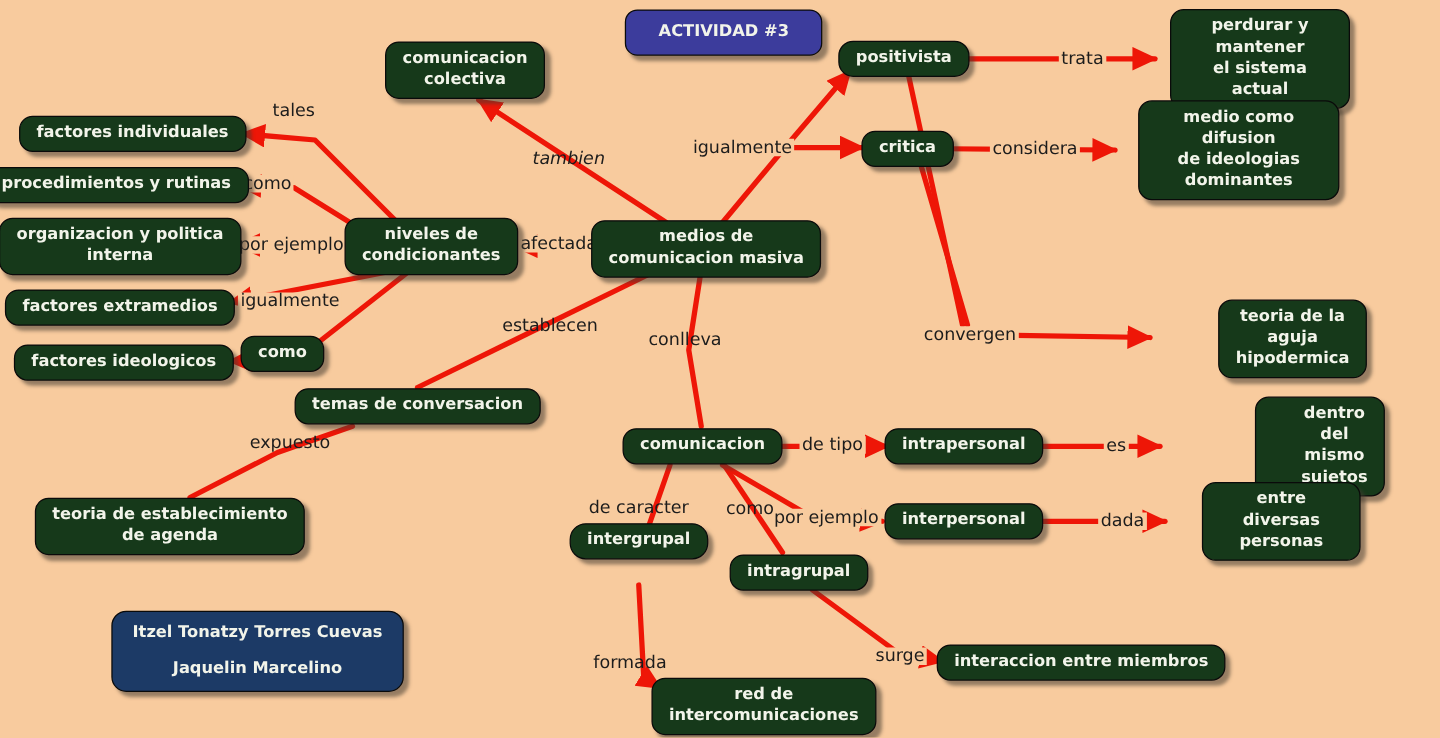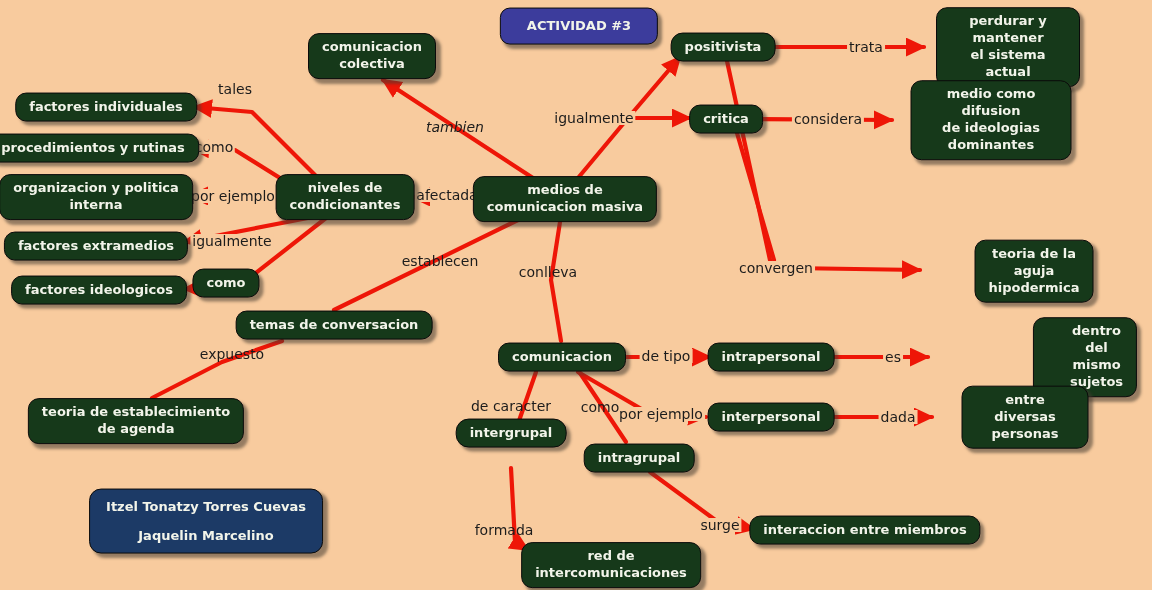--- a/index.html
+++ b/index.html
@@ -117,21 +117,21 @@
 comunicacion masiva</div>
       <div class="node green" style="left: 723px; top: 47px; border-radius: 12px;">positivista</div>
       <div class="node green" style="left: 726px; top: 119px;">critica</div>
       <div class="node green" style="left: 1008px; top: 47px;">perdurar y mantener
 el sistema actual</div>
       <div class="node green" style="left: 991px; top: 120px;">medio como difusion
 de ideologias dominantes</div>
       <div class="node green" style="left: 1034px; top: 271px;">teoria de la aguja hipodermica</div>
       <div class="node green" style="left: 562px; top: 357px;">comunicacion</div>
       <div class="node green" style="left: 771px; top: 357px;">intrapersonal</div>
-      <div class="node green" style="left: 1085px; top: 357px; padding-left: 36px;">dentro del mismo sujetos</div>
+      <div class="node green" style="left: 1056px; top: 357px; padding-left: 36px;">dentro del mismo sujetos</div>
       <div class="node green" style="left: 771px; top: 417px;">interpersonal</div>
       <div class="node green" style="left: 1025px; top: 417px;">entre diversas personas</div>
       <div class="node green" style="left: 511px; top: 433px; border-radius: 13px;">intergrupal</div>
       <div class="node green" style="left: 639px; top: 458px;">intragrupal</div>
       <div class="node green" style="left: 611px; top: 565px;">red de
 intercomunicaciones</div>
       <div class="node green" style="left: 865px; top: 530px;">interaccion entre miembros</div>
       <div class="node navy" style="left: 206px; top: 521px;">Itzel Tonatzy Torres Cuevas
 
 Jaquelin Marcelino</div>

